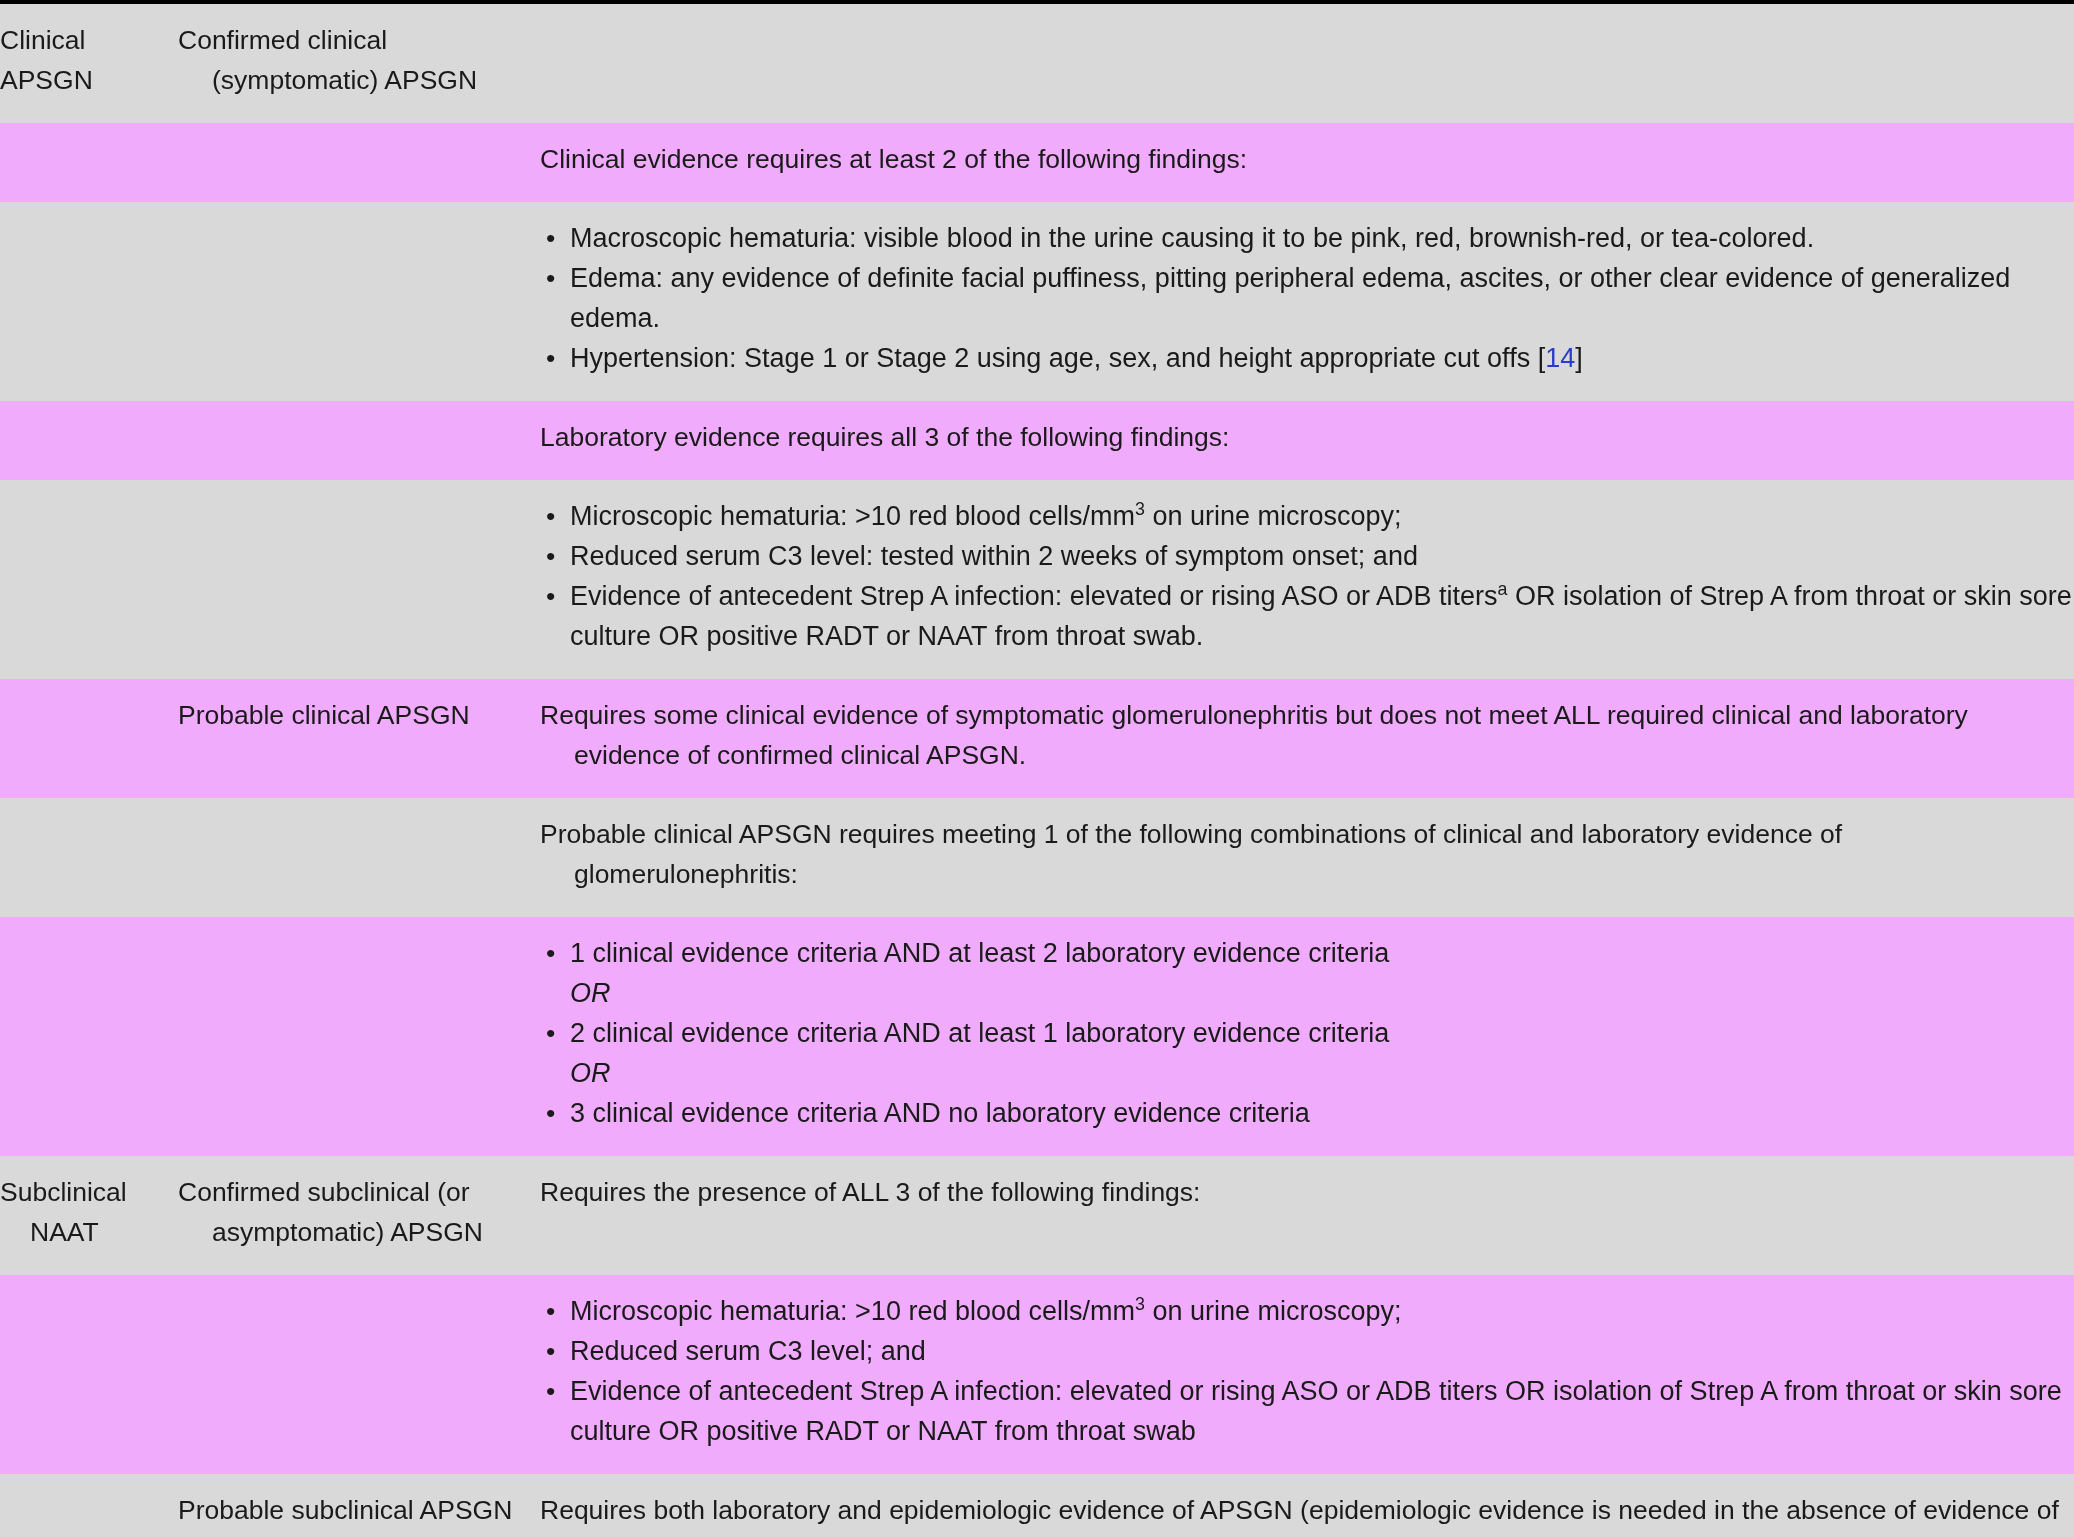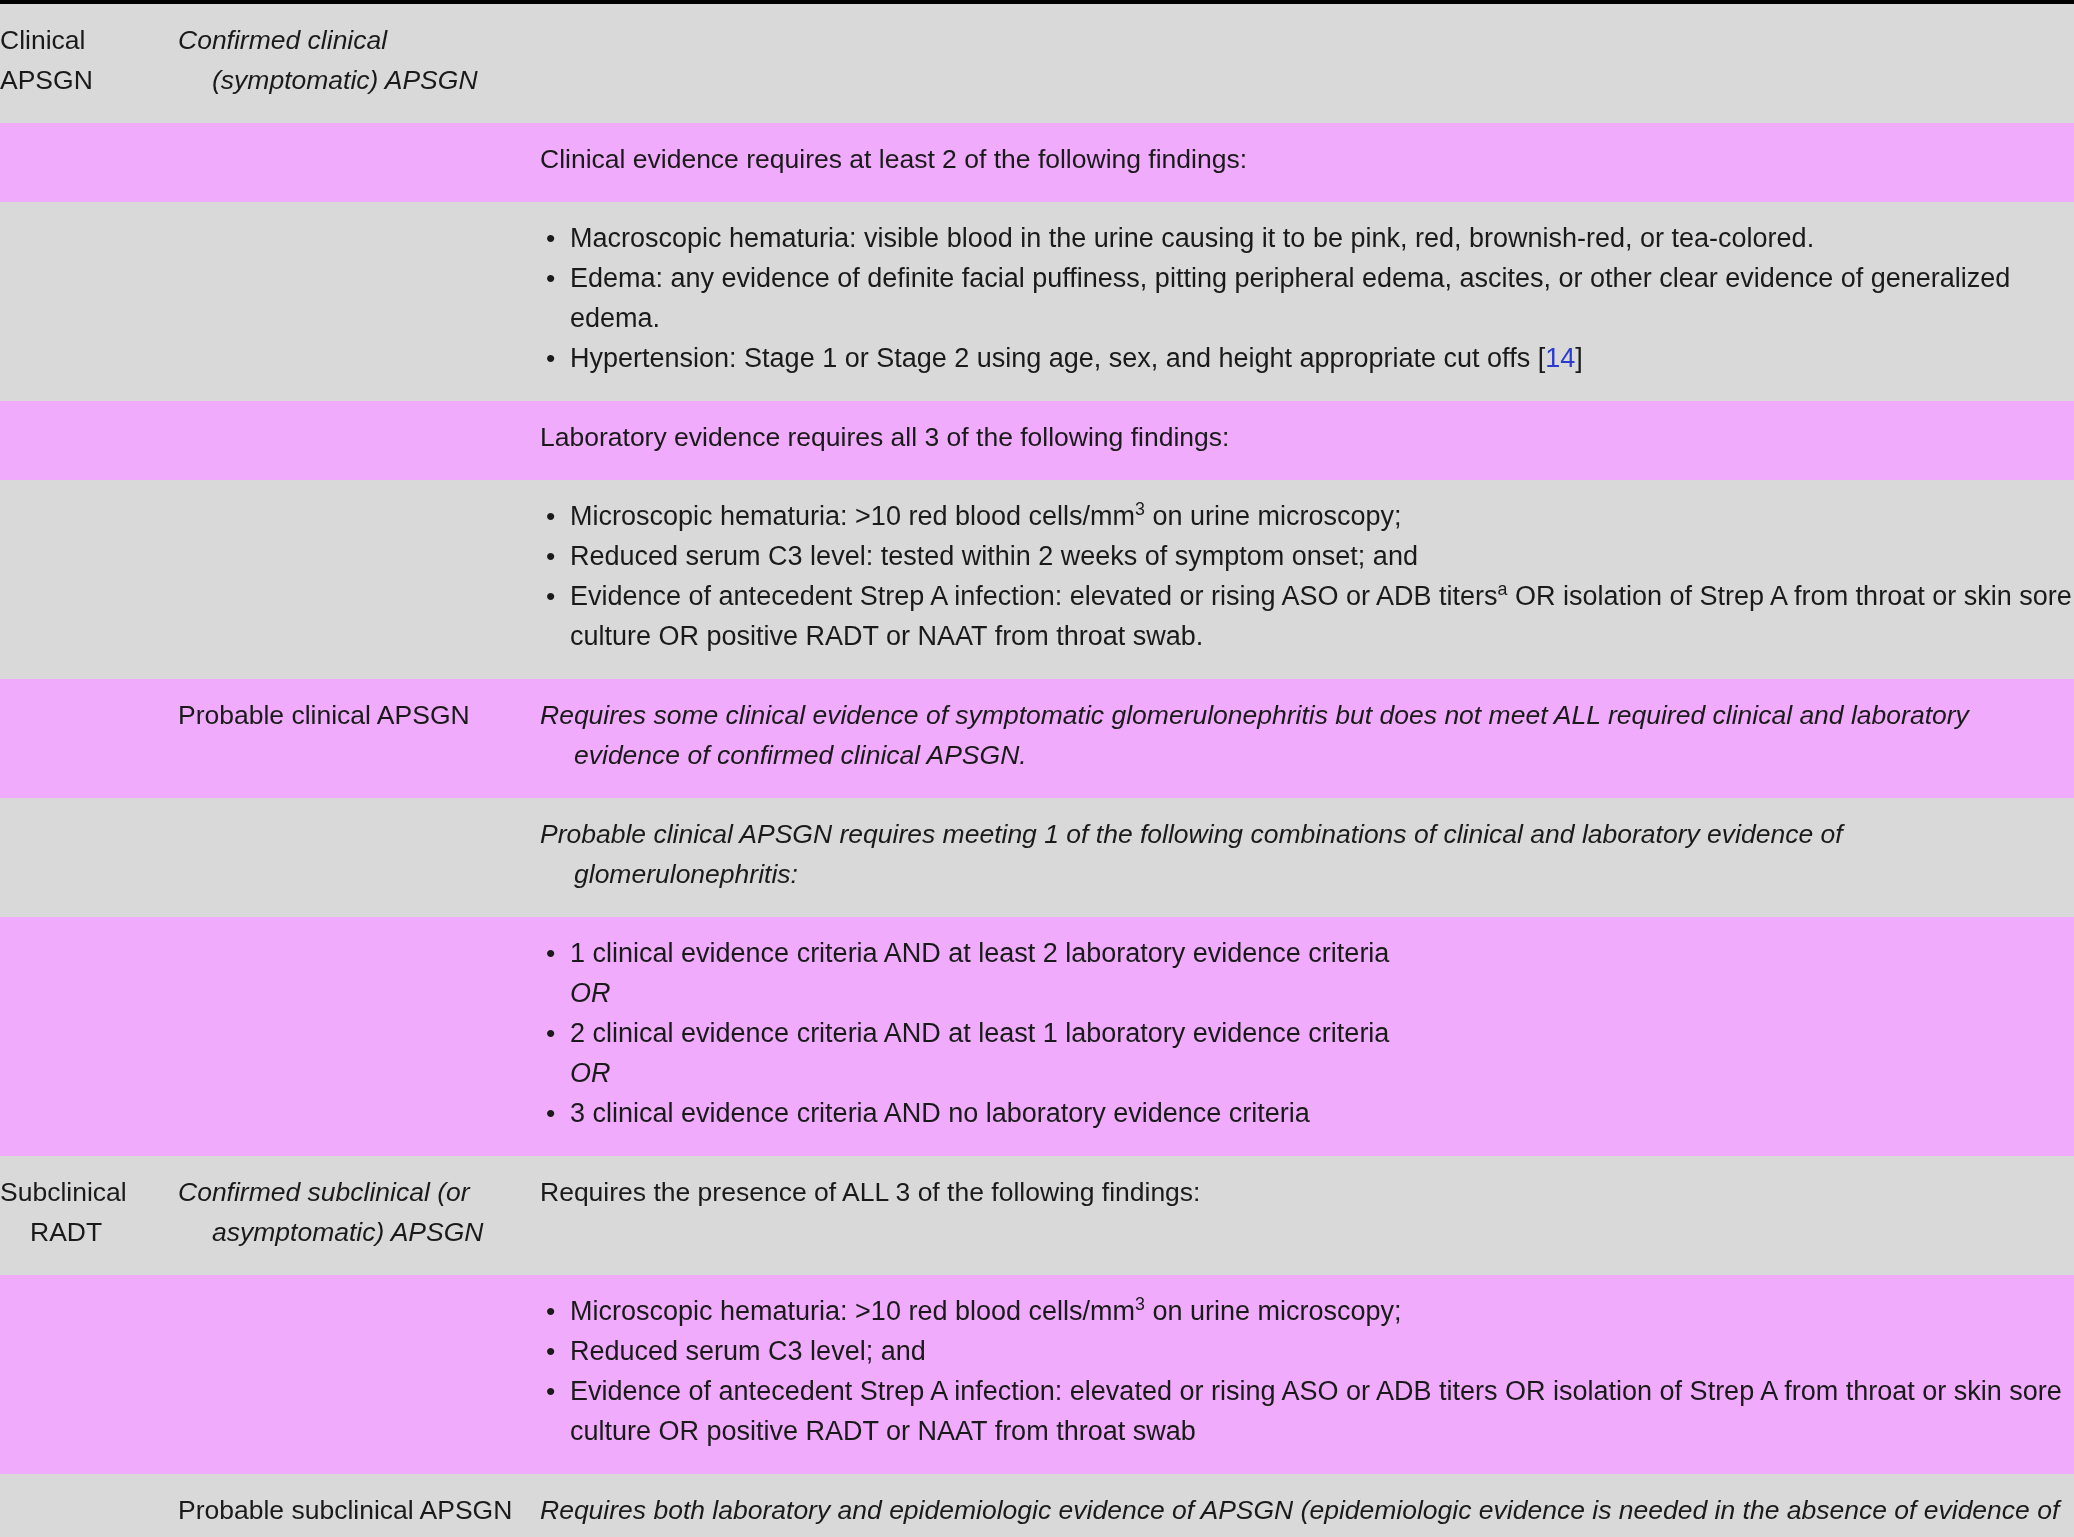--- a/index.html
+++ b/index.html
@@ -56,21 +56,20 @@
     box-sizing: border-box;
     font-size: 26.5px;
     line-height: 40px;
     padding-right: 2px;
   }
 
   
   .hang {
     padding-left: 34px;
     text-indent: -34px;
-    font-style: italic;
   }
   .hang-sm {
     padding-left: 30px;
     text-indent: -30px;
   }
 
   .cellpad  { padding-top: 16px; padding-bottom: 23px; }
 
   ul.bullets {
     margin: 0;
@@ -200,21 +199,21 @@
         <li>
           <span>3 clinical evidence criteria AND no laboratory evidence criteria</span>
         </li>
       </ul>
     </div>
   </div>
 
   <div class="row shaded">
     <div class="col-cat cellpad hang-sm">
       <span>Subclinical</span><br>
-      <span>RADT</span>
+      <span>NAAT</span>
     </div>
     <div class="col-sub cellpad hang">
       <span>Confirmed subclinical (or</span><br>
       <span>asymptomatic) APSGN</span>
     </div>
     <div class="col-desc cellpad">
       <div>Requires the presence of ALL 3 of the following findings:</div>
     </div>
   </div>
 

